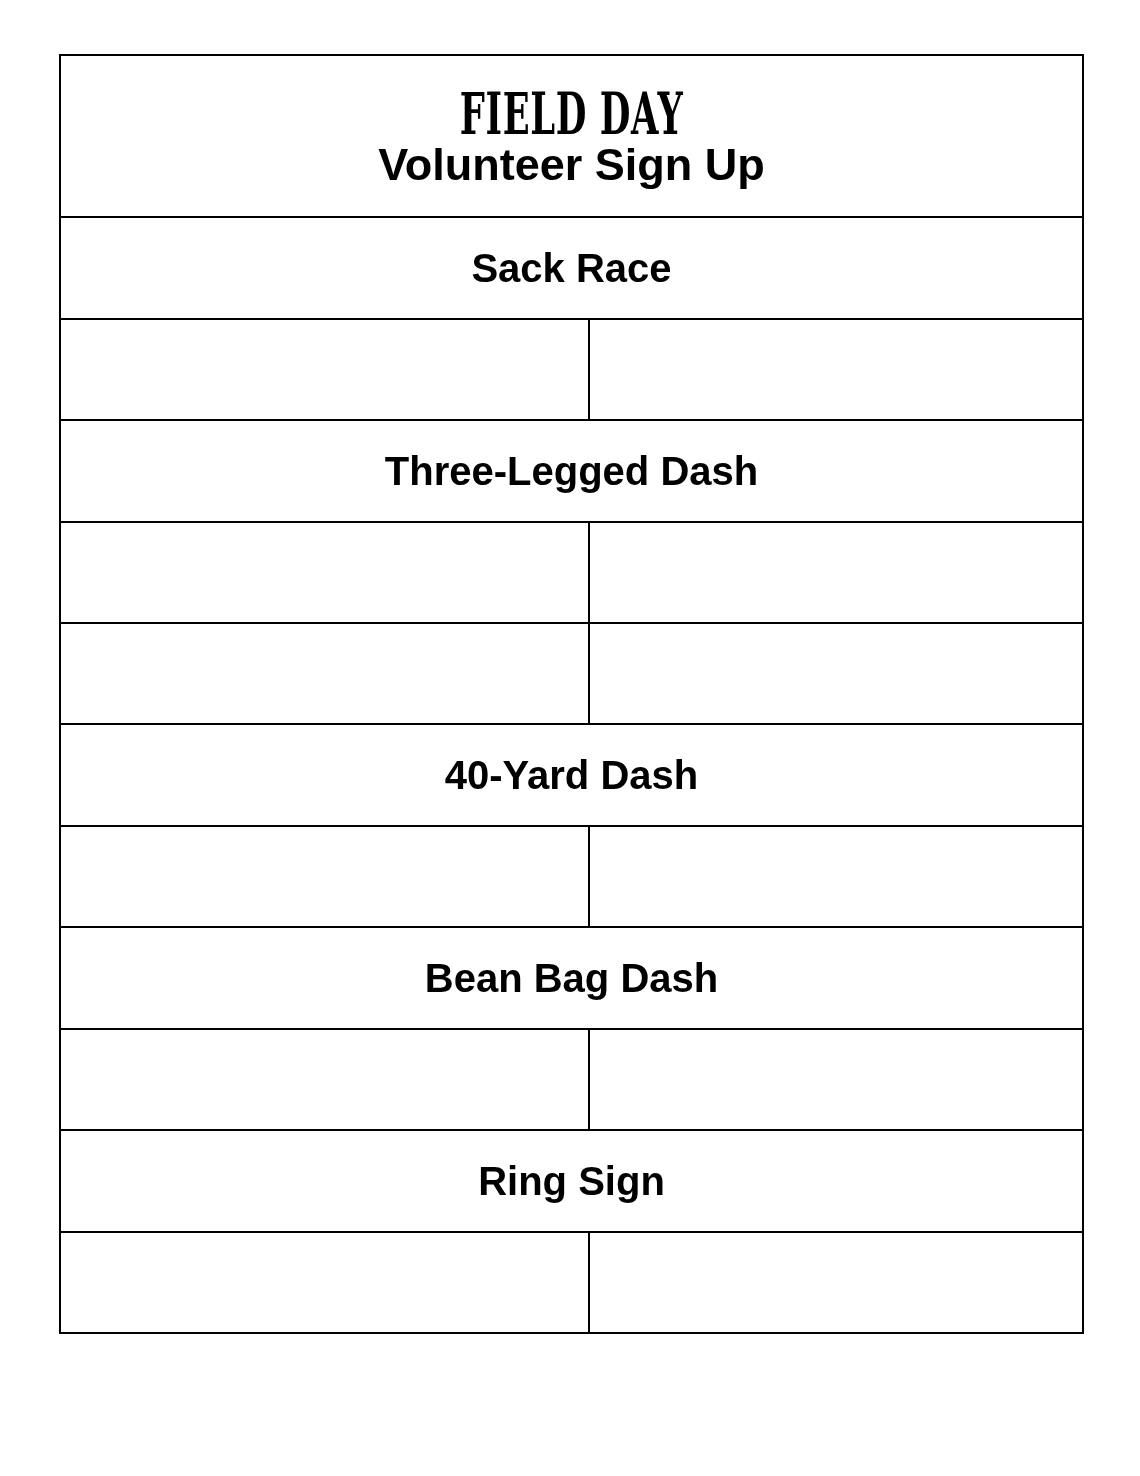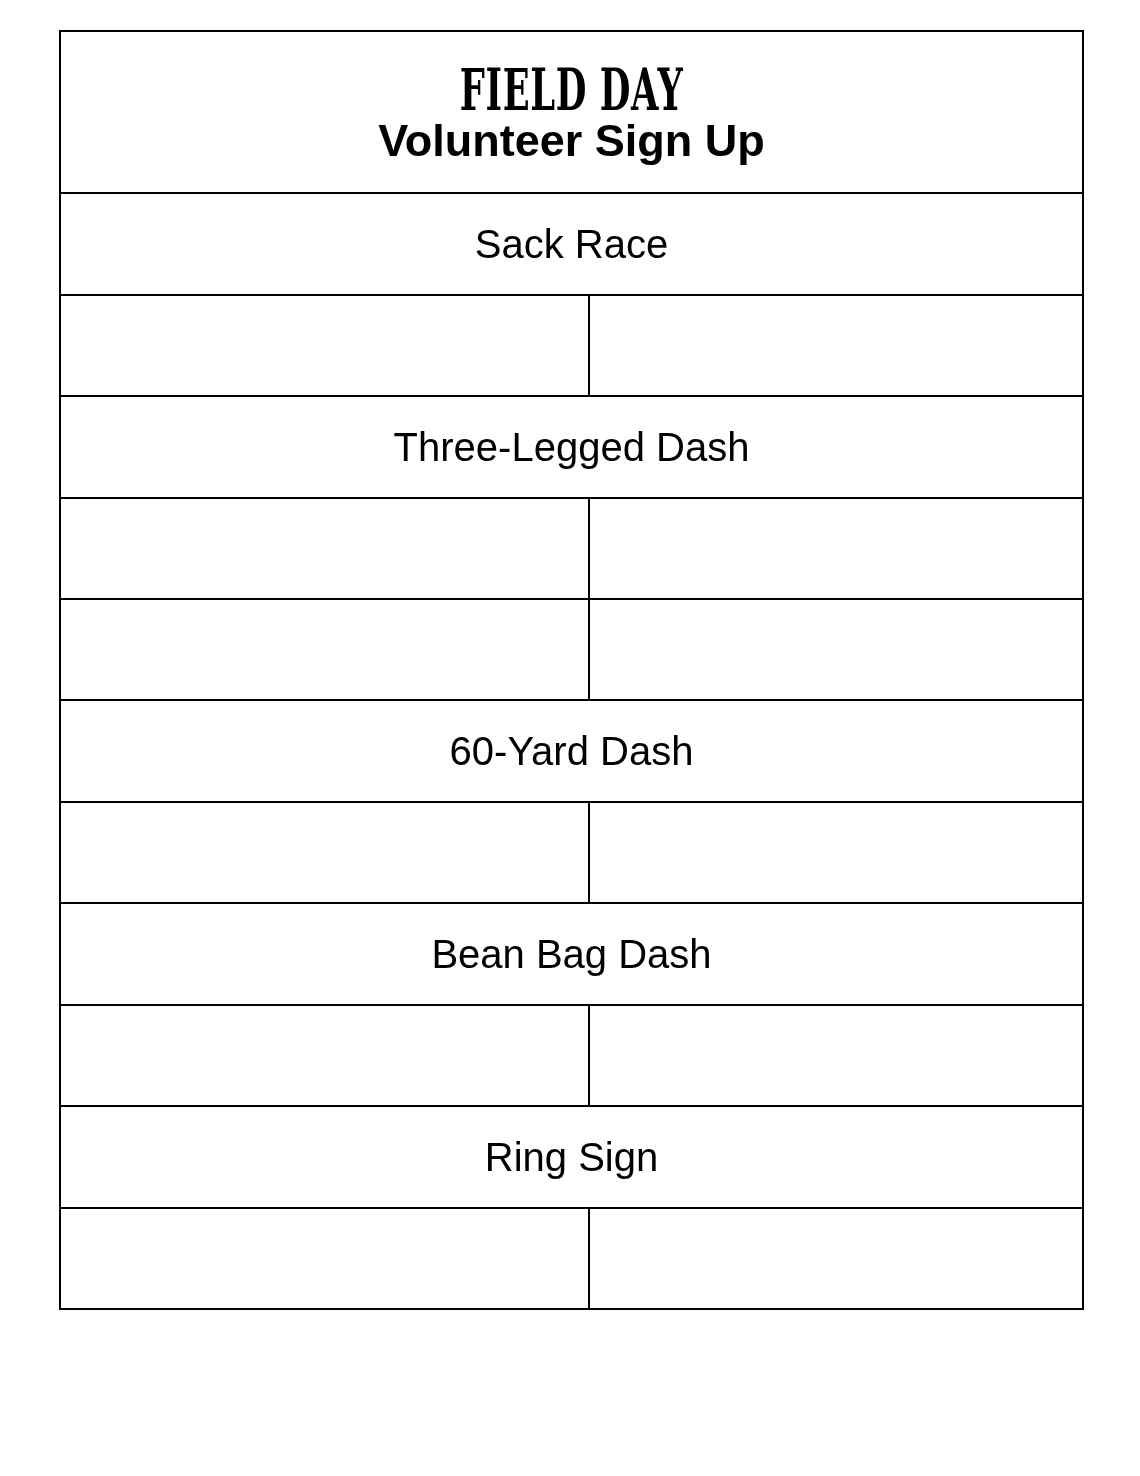--- a/index.html
+++ b/index.html
@@ -10,21 +10,21 @@
     width: 1140px;
     height: 1476px;
     background: #ffffff;
     position: relative;
     font-family: "Liberation Sans", sans-serif;
     color: #000000;
   }
   .sheet {
     position: absolute;
     left: 59px;
-    top: 30px;
+    top: 54px;
   }
   table.signup-table {
     border-collapse: collapse;
     table-layout: fixed;
     width: 1023px;
   }
   td {
     border: 2px solid #000000;
     padding: 0;
     margin: 0;
@@ -49,21 +49,21 @@
     font-family: "Liberation Sans", sans-serif;
     font-weight: 700;
     font-size: 45px;
     line-height: 1.0;
     margin-top: 0;
     letter-spacing: 0px;
     white-space: nowrap;
   }
   .event-cell {
     height: 100px;
-    font-weight: 400;
+    font-weight: 700;
     font-size: 40px;
     letter-spacing: 0px;
   }
   .slot-cell {
     height: 99px;
   }
 </style>
 </head>
 <body>
 
@@ -102,21 +102,21 @@
       <td class="slot-cell"></td>
     </tr>
 
     <tr>
       <td class="slot-cell"></td>
       <td class="slot-cell"></td>
     </tr>
 
     <tr>
       <td class="event-cell" colspan="2">
-        <span>60-Yard Dash</span>
+        <span>40-Yard Dash</span>
       </td>
     </tr>
     <tr>
       <td class="slot-cell"></td>
       <td class="slot-cell"></td>
     </tr>
 
     <tr>
       <td class="event-cell" colspan="2">
         <span>Bean Bag Dash</span>

